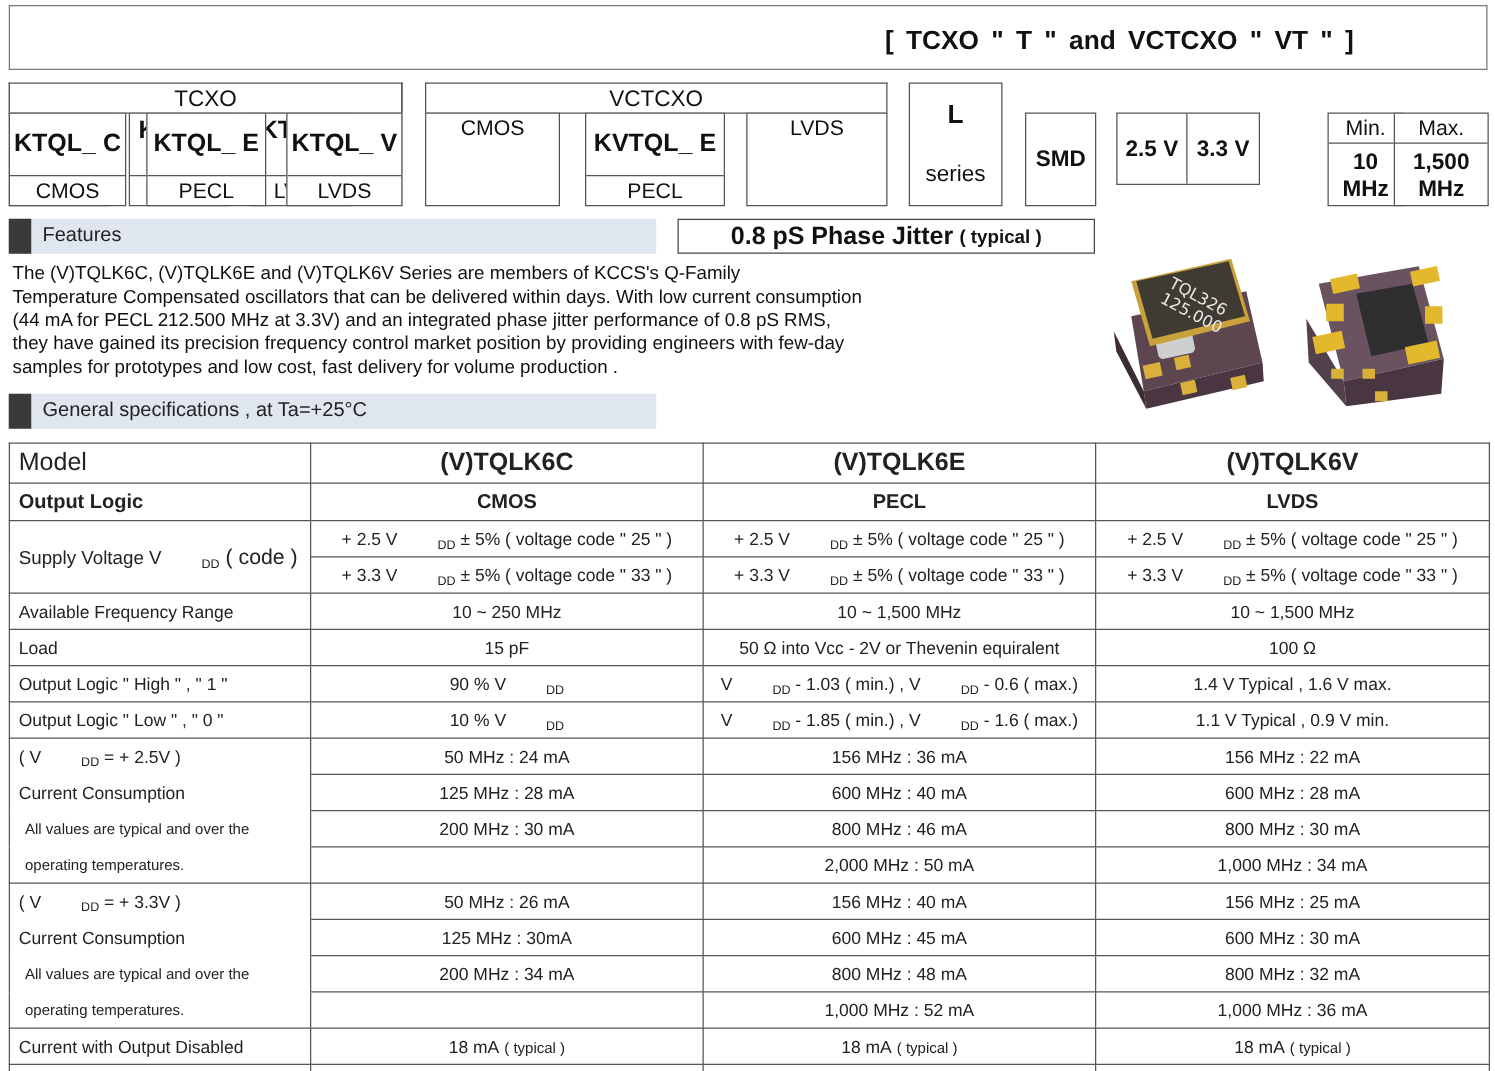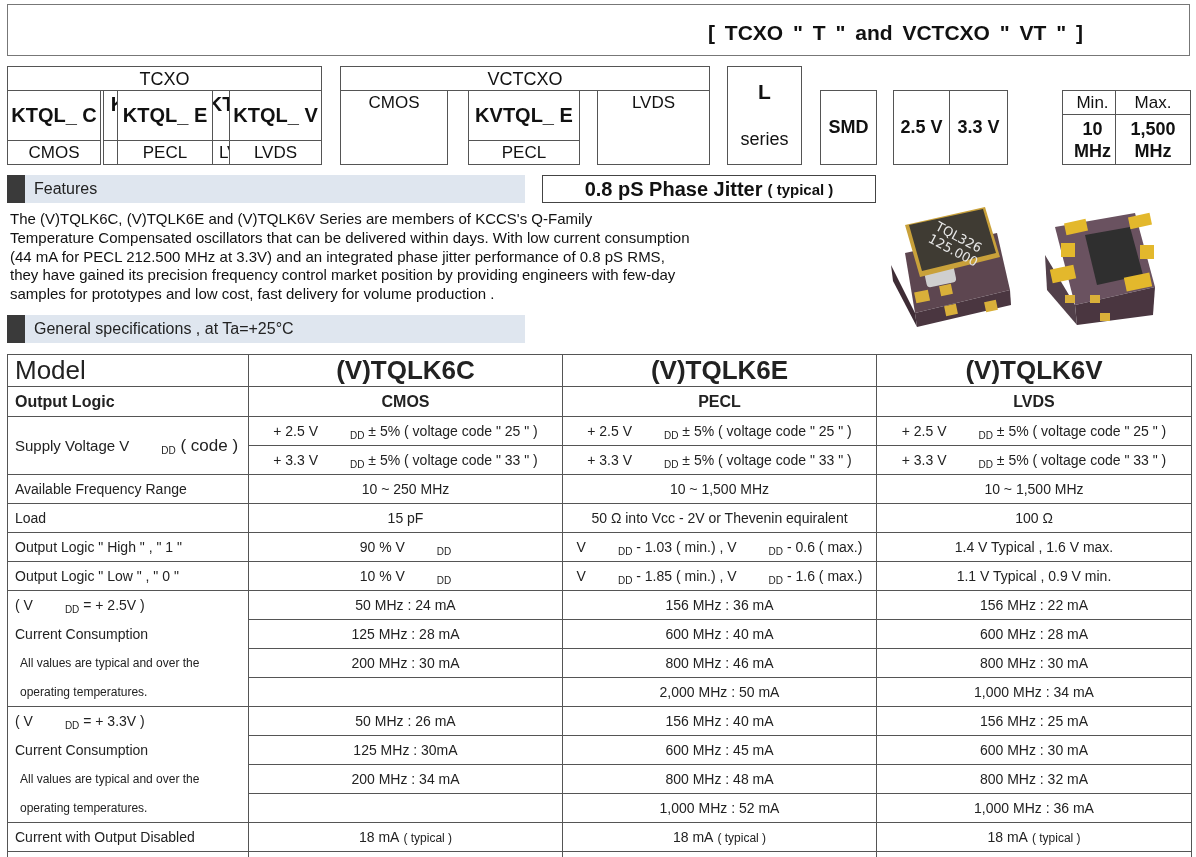--- a/index.html
+++ b/index.html
@@ -33,21 +33,21 @@
   #features-text { left: 10px; top: 210px; width: 800px; font-size: 15px; line-height: 18.8px; color: #111; }
 
   
   #product-image { left: 885px; top: 195px; width: 300px; height: 135px; }
 
   
   #spec-table { position: absolute; left: 7px; top: 354px; border-collapse: collapse; table-layout: fixed; width: 1184px; }
   #spec-table td { border: 1px solid #555; font-size: 14px; height: 29px; padding: 0 6px; color: #222; }
   #spec-table td.c { text-align: center; }
   #spec-table td.l { padding-left: 7px; }
-  #spec-table tr.model-row td { height: 32px; font-size: 26px; margin-top: 40px; }
+  #spec-table tr.model-row td { height: 32px; font-size: 20px; margin-top: 40px; }
   #spec-table tr.model-row td.c { font-weight: bold; }
   #spec-table tr.logic-row td { font-size: 16px; font-weight: bold; height: 30px; }
   #spec-table td.note { font-size: 12px; padding-left: 12px; }
   #spec-table td.noborder-b { border-bottom: none; }
   #spec-table td.noborder-t { border-top: none; }
   #spec-table td.noborder-tb { border-top: none; border-bottom: none; }
   sub { font-size: 10px; vertical-align: -3px; line-height: 0; padding-left: 32px; }
   .typ { font-size: 12px; margin-left: 4px; }
 </style>
 </head>
@@ -99,21 +99,21 @@
   <div class="center" style="height:23px; font-size:17px;">LVDS</div>
 </div>
 
 <div class="box" style="left:727px; top:66px; width:75px; height:99px;">
   <div class="center" style="height:50px; font-size:21px; font-weight:bold;">L</div>
   <div class="center" style="height:45px; font-size:18px;">series</div>
 </div>
 
 <div class="box center" style="left:820px; top:90px; width:57px; height:75px; font-size:18px; font-weight:bold;">SMD</div>
 
-<div class="box" style="left:893px; top:90px; width:115px; height:75px; display:flex;align-items:flex-end;">
+<div class="box" style="left:893px; top:90px; width:115px; height:58px; display:flex;align-items:flex-end;">
   <div class="center" style="width:56px; height:100%; border-right:1px solid #555; font-size:18px; font-weight:bold;">2.5 V</div>
   <div class="center" style="flex:1; height:100%; font-size:18px; font-weight:bold;">3.3 V</div>
 </div>
 
 <div class="box" style="left:1022px; top:90px; width:61px; height:75px;margin-left:40px;">
   <div class="center" style="height:24px; border-bottom:1px solid #555; font-size:17px;">Min.</div>
   <div class="center" style="height:25px; font-size:18px; font-weight:bold; padding-top:4px;">10</div>
   <div class="center" style="height:22px; font-size:18px; font-weight:bold;">MHz</div>
 </div>
 

